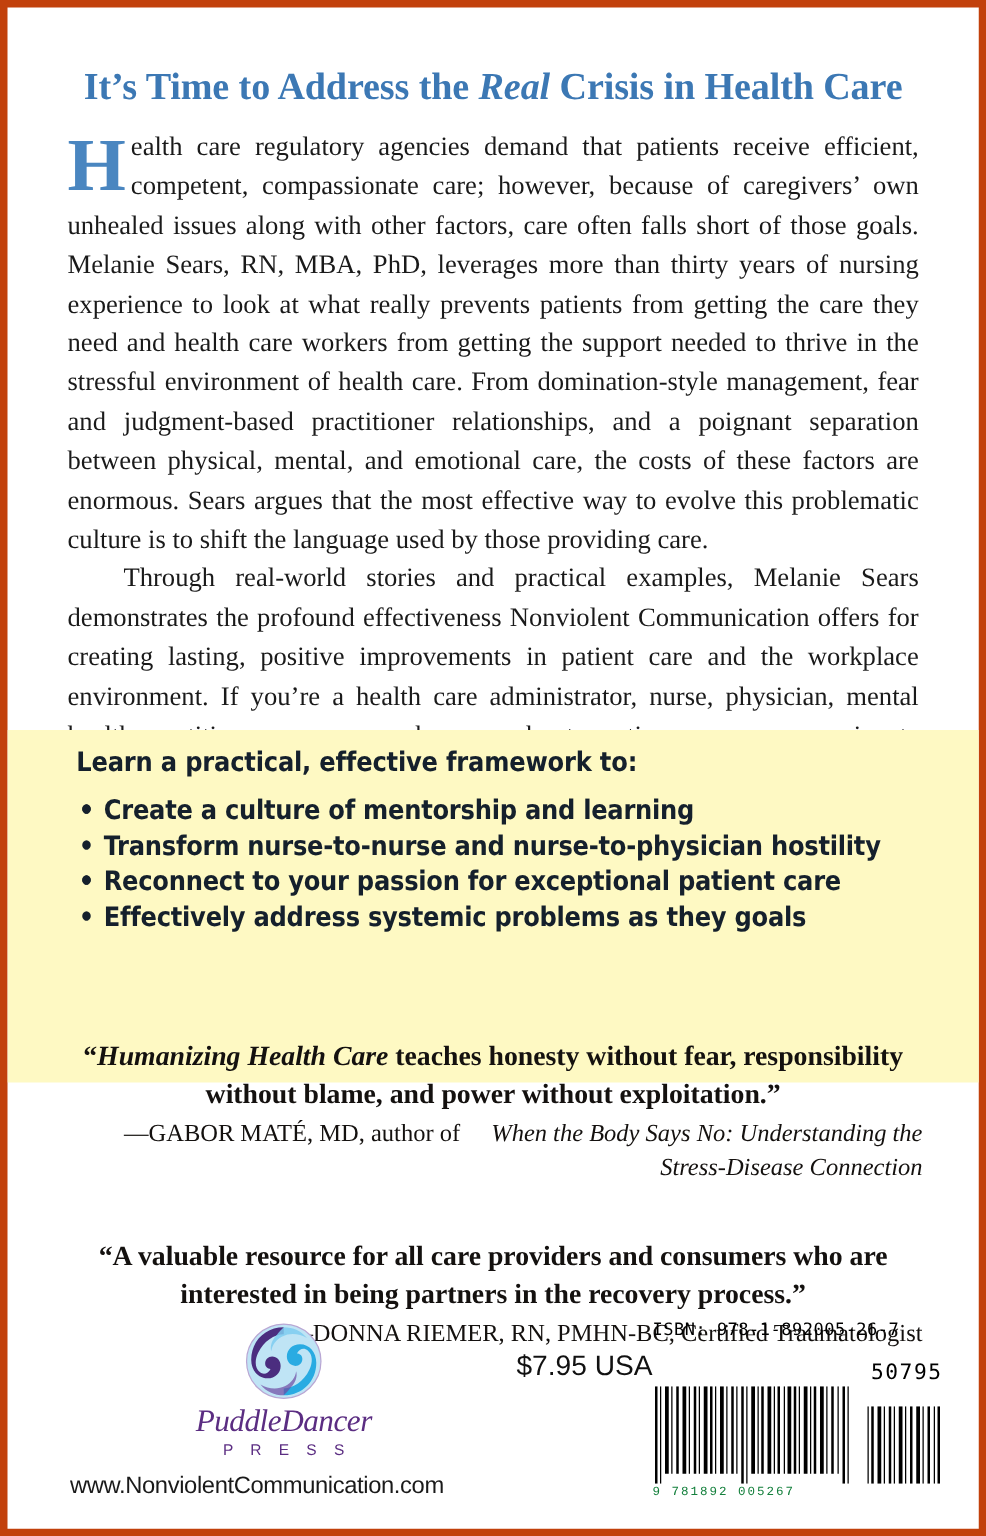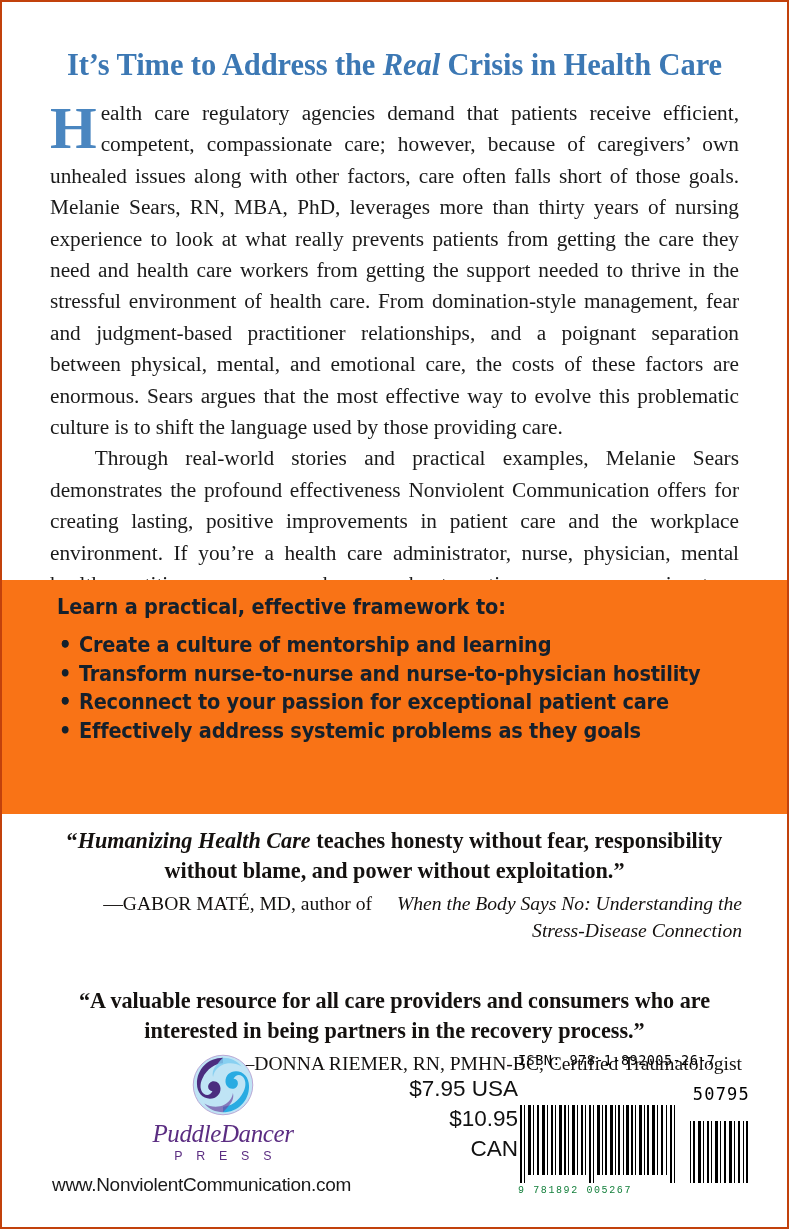--- a/index.html
+++ b/index.html
@@ -10,21 +10,21 @@
   body {
     font-family: "Liberation Serif", serif;
   }
   .cover {
     position: relative;
     width: 789px;
     height: 1229px;
     background: #ffffff;
     overflow: hidden;
     box-sizing: border-box;
-    border: 2px solid #c2410c;
+    border: 6px solid #c2410c;
   }
 
   
   .headline {
     position: absolute;
     left: 0;
     right: 0;
     top: 46px;
     text-align: center;
     color: #3c78b4;
@@ -66,22 +66,22 @@
     padding: 4px 4px 0 0;
     margin-top: 1px;
   }
 
   
   .band {
     position: absolute;
     left: 0;
     right: 0;
     top: 578px;
-    height: 234px;
-    background: #f97316;
+    height: 282px;
+    background: #fef9c3;
   }
   .band-inner {
     padding: 14px 0 0 55px;
   }
   .band-title {
     font-family: "DejaVu Sans Condensed", "Liberation Sans", sans-serif;
     font-weight: bold;
     font-size: 21.5px;
     color: #15202c;
     letter-spacing: -0.15px;
@@ -285,21 +285,20 @@
         <path d="M50 94 C38 94 27 89 20 80 C30 86 42 87 52 82 C60 78 65 71 66 63 C68 70 65 78 59 84 C56 88 53 91 50 94 Z" fill="#6d4aa3" opacity="0.7"></path>
       </svg>
       <div class="logo-word">PuddleDancer</div>
       <div class="logo-sub">P R E S S</div>
     </div>
 
     <div class="site">www.NonviolentCommunication.com</div>
 
     <div class="prices">
       <div>$7.95 USA</div>
-      <div>$10.95 CAN</div>
     </div>
 
     <div class="isbn-block">
       <div class="isbn-text">ISBN: 978-1-892005-26-7</div>
       <div class="addon-text">50795</div>
       <div class="barcodes">
         <svg class="bc-main" width="162" height="78" viewBox="0 0 162 78">
           <rect x="0" y="0" width="162" height="78" fill="#ffffff"></rect>
           <g fill="#000000">
             <rect x="2" y="0" width="2" height="78"></rect>

